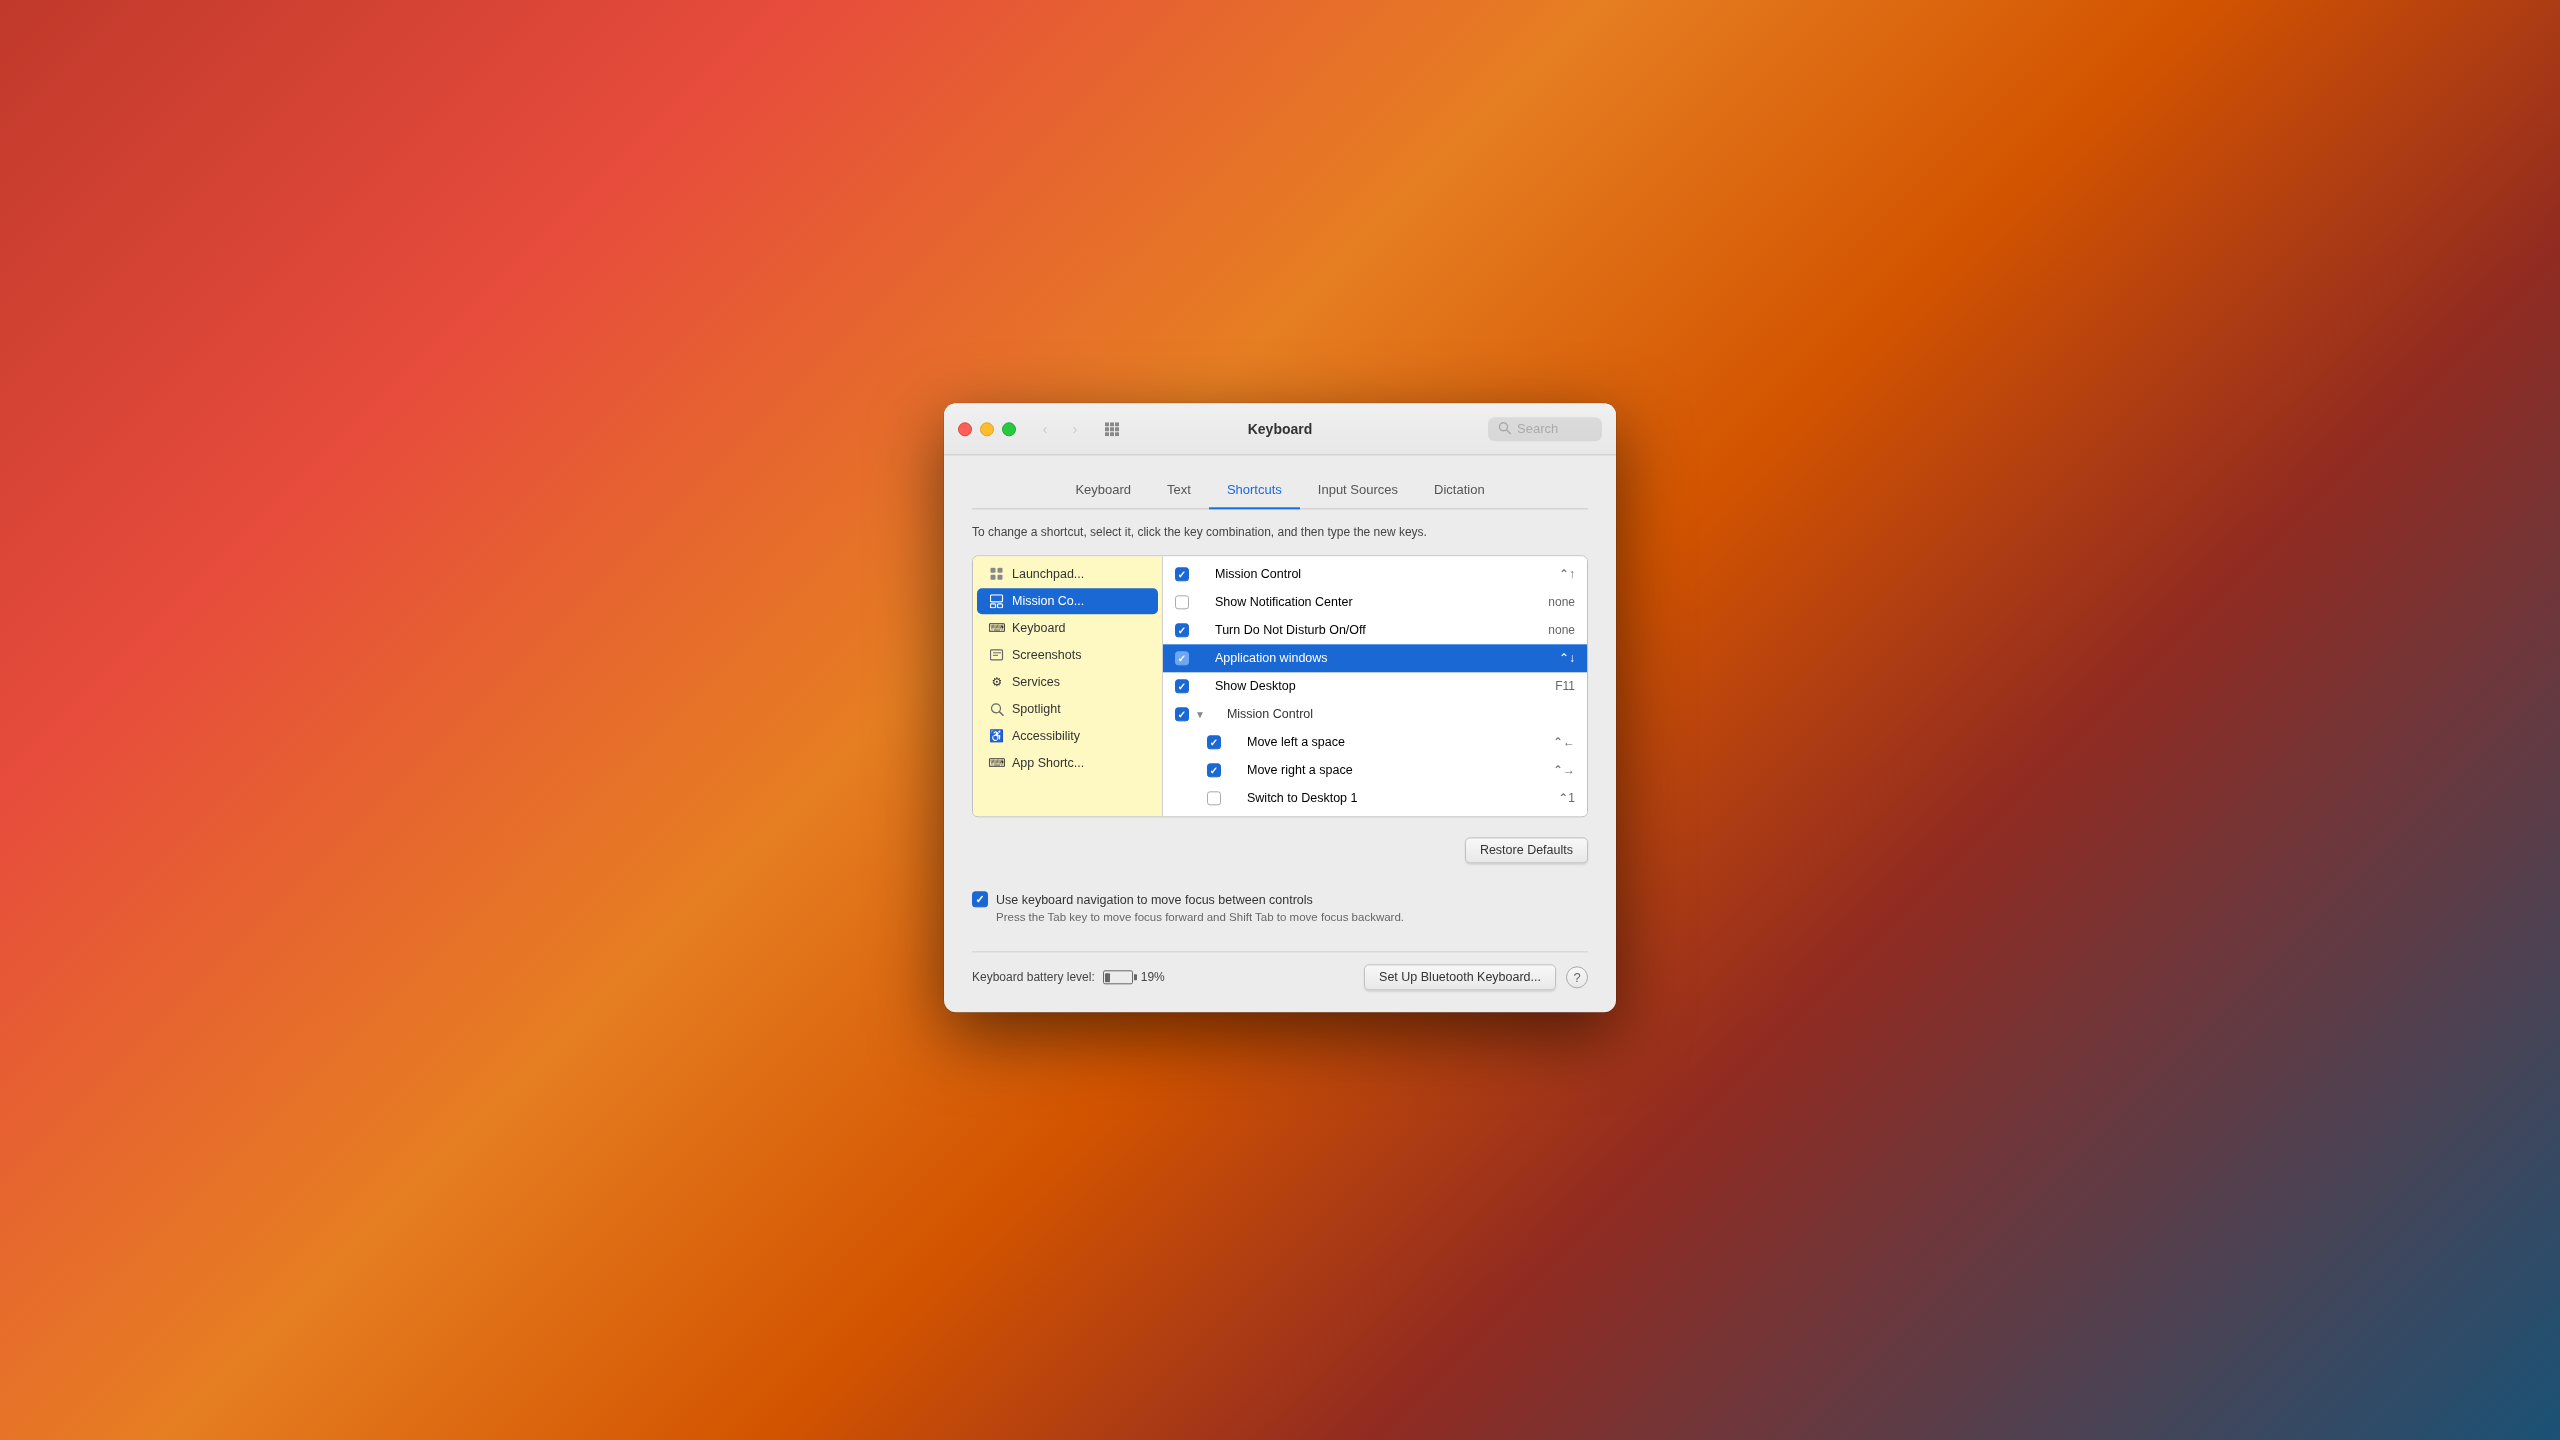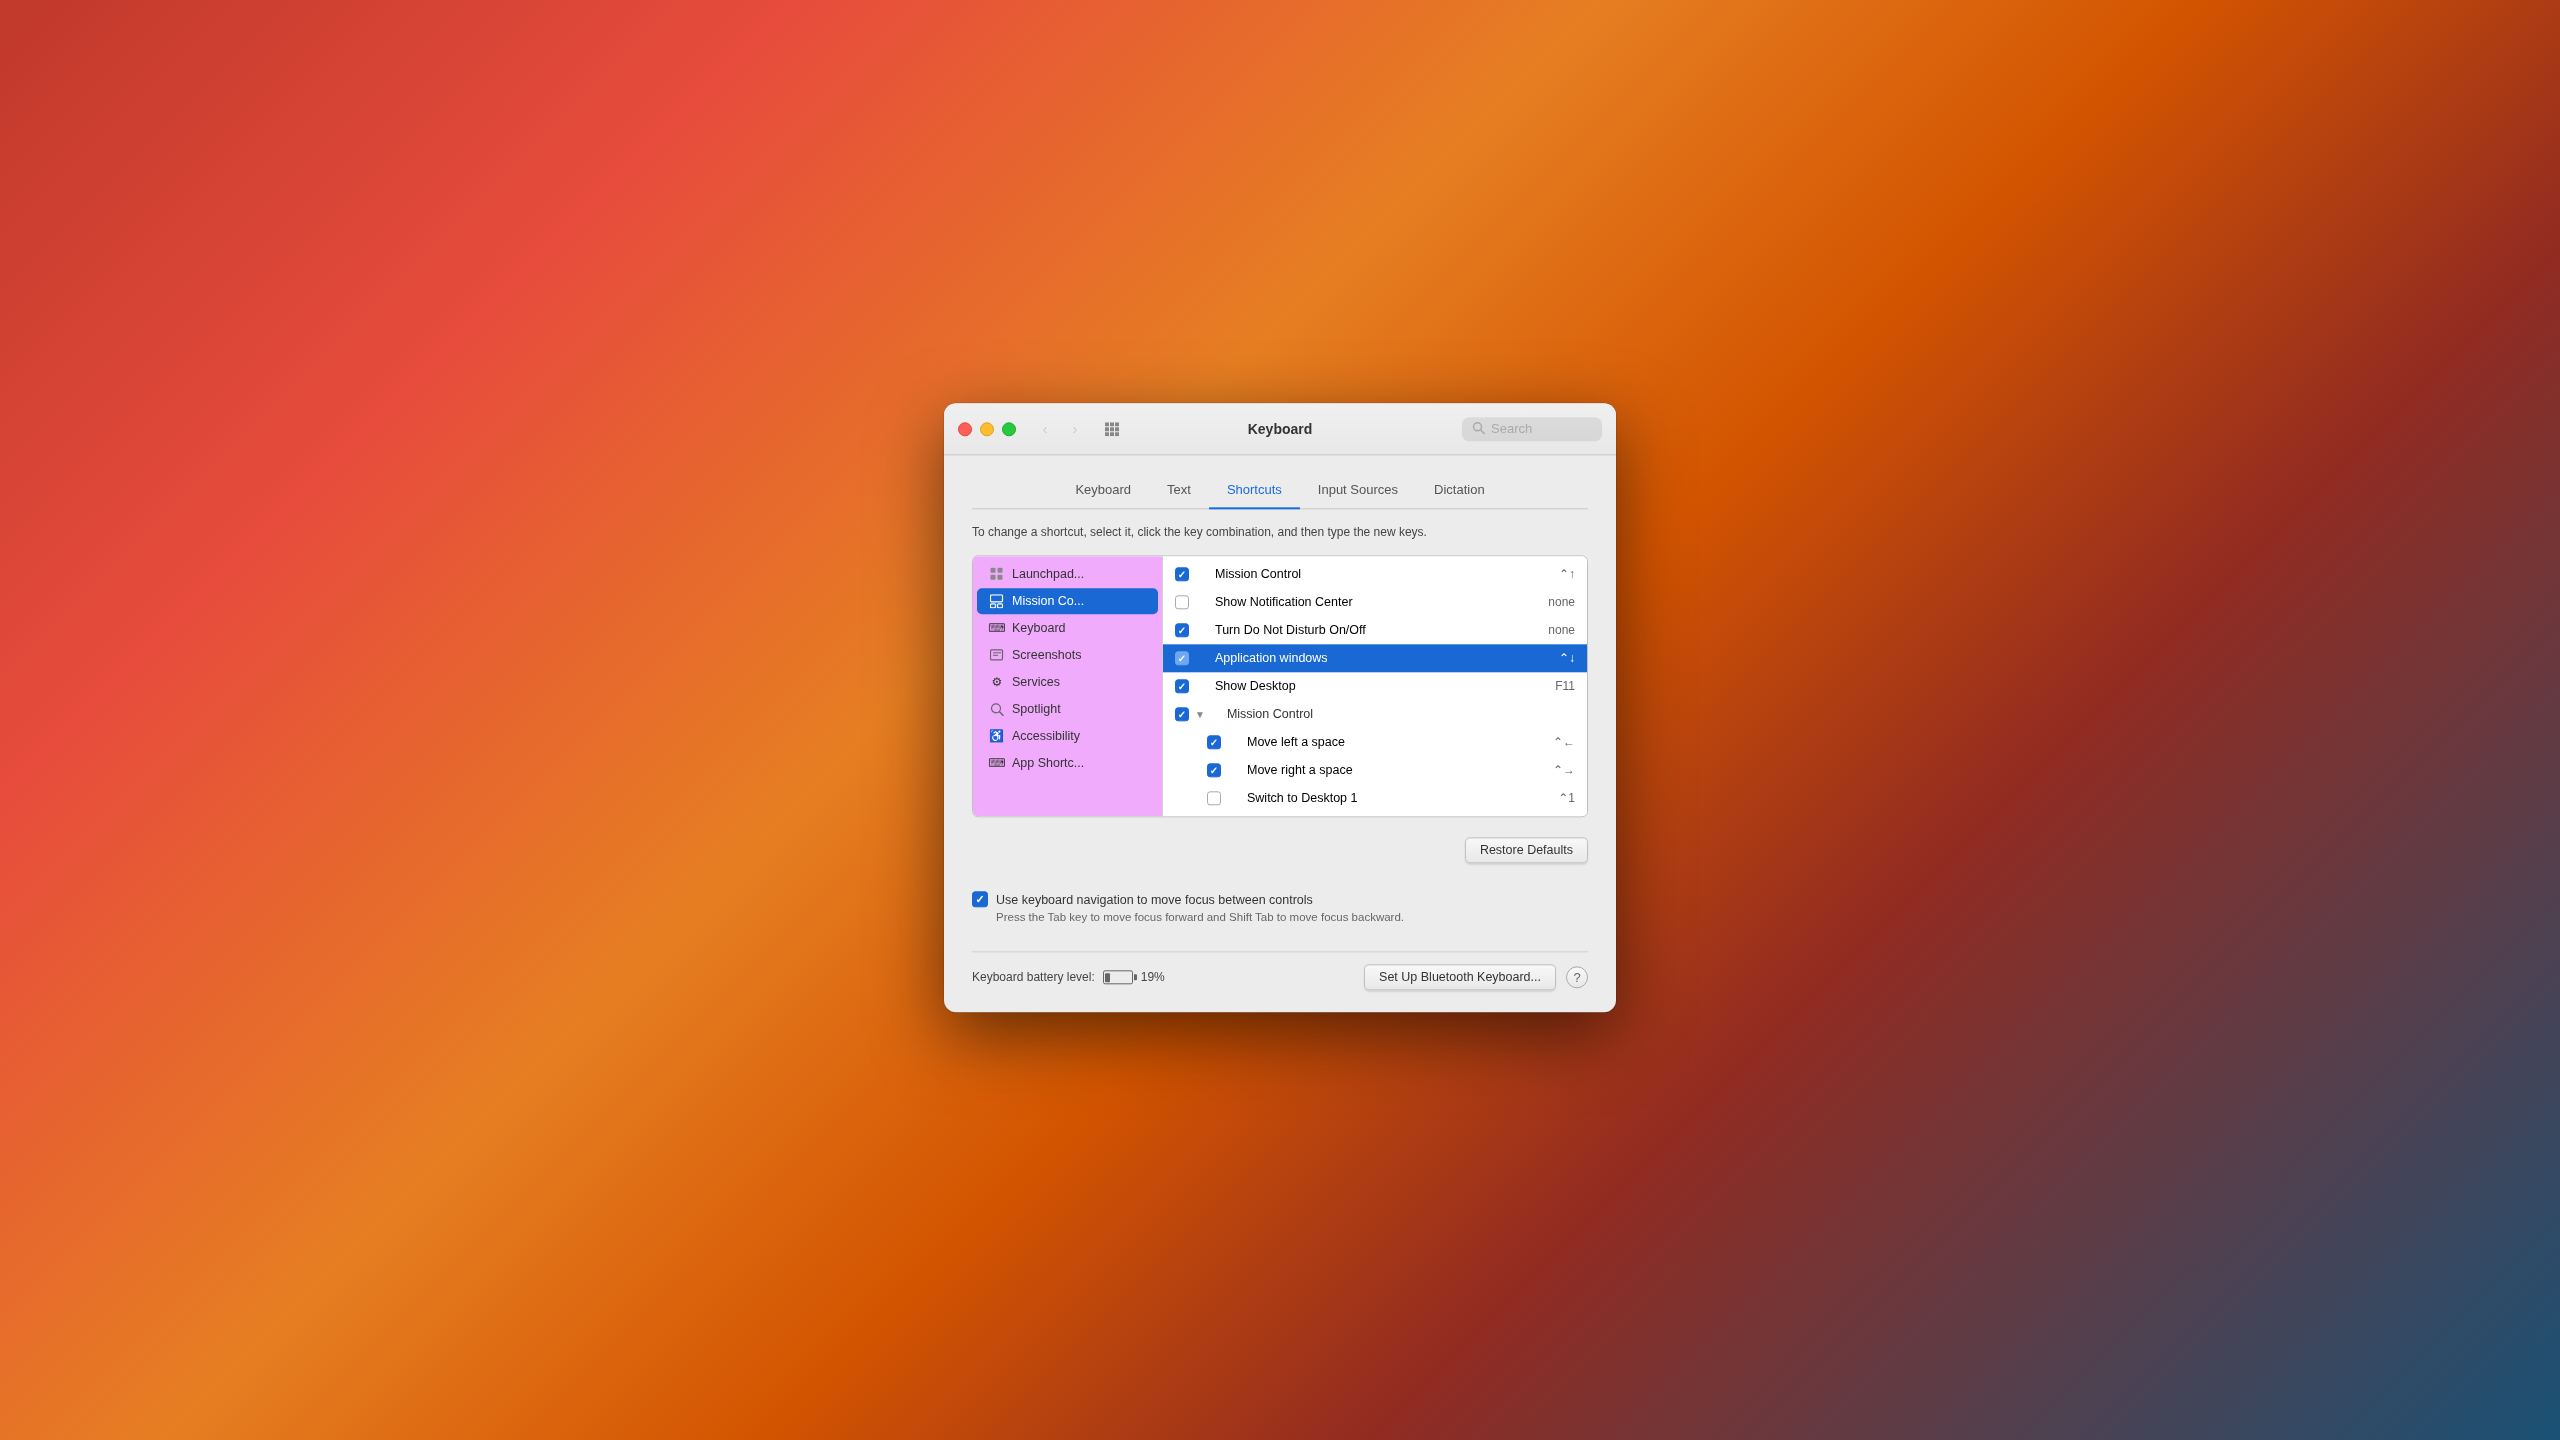--- a/index.html
+++ b/index.html
@@ -93,21 +93,21 @@
     }
 
     .search-box {
       margin-left: auto;
       display: flex;
       align-items: center;
       background: rgba(0,0,0,0.08);
       border-radius: 7px;
       padding: 4px 10px;
       gap: 6px;
-      width: 140px;
+      width: 114px;
     }
 
     .search-icon-svg {
       color: #999;
       font-size: 13px;
     }
 
     .search-placeholder {
       font-size: 13px;
       color: #aaa;
@@ -164,21 +164,21 @@
       border: 1px solid #c0c0c0;
       border-radius: 6px;
       overflow: hidden;
       background: white;
       min-height: 250px;
     }
 
     
     .shortcut-sidebar {
       width: 190px;
-      background: #f0abfc;
+      background: #fef9c3;
       border-right: 1px solid #d0d0d0;
       padding: 4px 0;
       flex-shrink: 0;
     }
 
     .sidebar-item {
       display: flex;
       align-items: center;
       gap: 7px;
       padding: 5px 10px 5px 12px;

